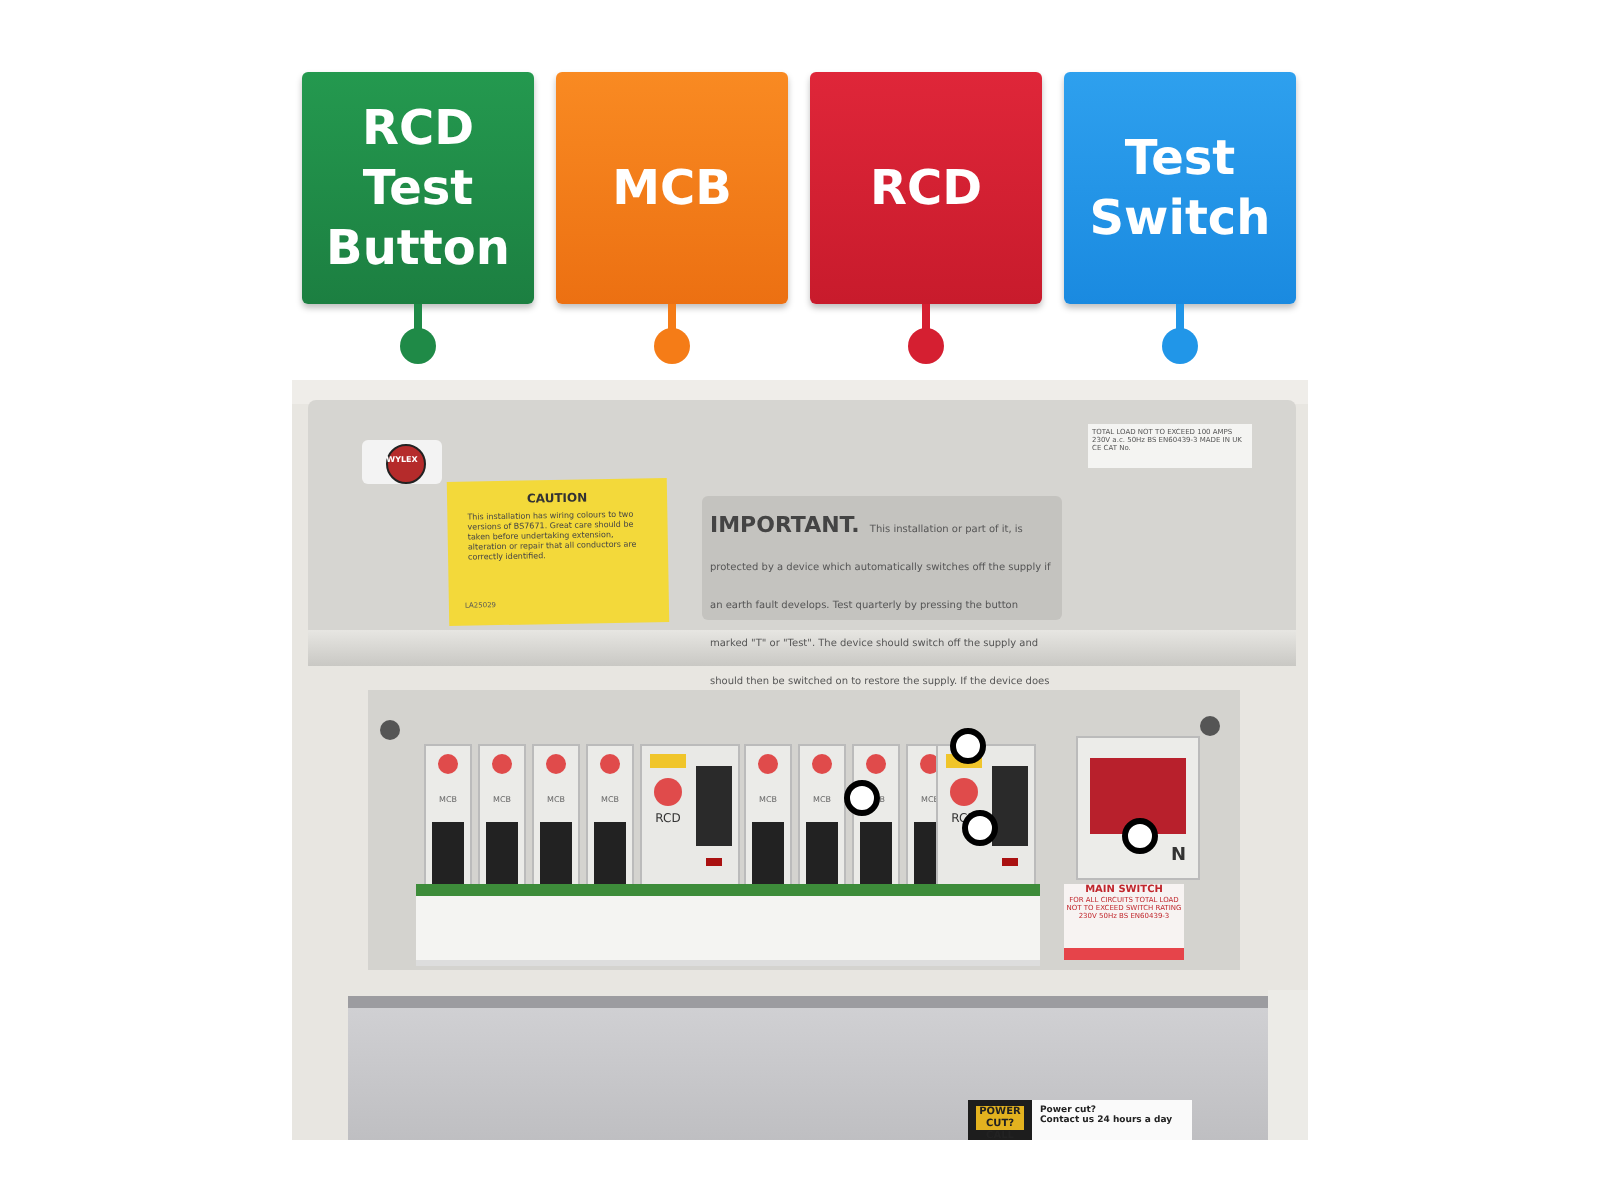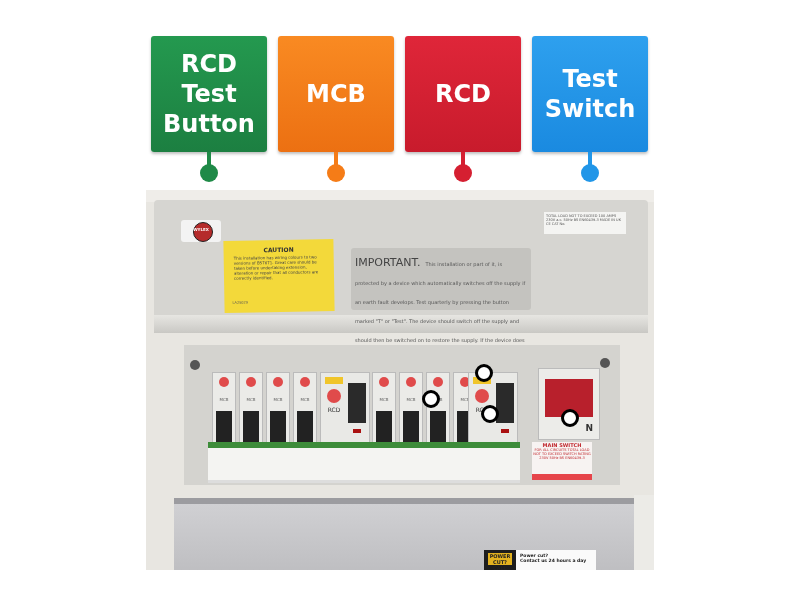--- a/index.html
+++ b/index.html
@@ -18,21 +18,21 @@
   .lid { position:absolute; left:8px; top:10px; width:494px; height:128px; background:#d6d5d1; border-radius:4px 4px 0 0; }
   .lid-bevel { position:absolute; left:8px; top:125px; width:494px; height:18px; background:linear-gradient(#e7e6e2,#c9c8c4); }
   .wylex { position:absolute; left:35px; top:30px; width:40px; height:22px; background:#f3f3f3; border-radius:3px; }
   .wylex-logo { position:absolute; left:12px; top:2px; width:18px; height:18px; border-radius:50%; background:#b52b2b; border:1px solid #222; }
   .wylex-txt { position:absolute; left:-2px; top:7px; width:44px; font-size:4px; text-align:center; color:#fff; font-weight:bold; }
   .caution { position:absolute; left:78px; top:50px; width:110px; height:72px; background:#f3d93a; transform:rotate(-1deg); }
   .caution .t { font-size:6px; font-weight:bold; text-align:center; margin-top:6px; color:#333; }
   .caution .b { font-size:4px; color:#444; padding:2px 10px; line-height:5px; }
   .caution .c { position:absolute; left:8px; bottom:8px; font-size:3.5px; color:#555; }
   .important { position:absolute; left:205px; top:58px; width:180px; height:62px; background:#c4c3bf; border-radius:3px; padding:3px 4px; box-sizing:border-box; }
-  .important .h { font-size:11px; font-weight:normal; color:#444; }
+  .important .h { font-size:11px; font-weight:bold; color:#444; }
   .important .b { font-size:5px; color:#555; line-height:6.5px; }
   .rating { position:absolute; left:398px; top:22px; width:82px; height:22px; background:#f4f4f2; font-size:3.5px; color:#555; padding:2px; box-sizing:border-box; line-height:4px; }
 
   .tray { position:absolute; left:38px; top:155px; width:436px; height:140px; background:#d4d3cf; }
   .hole { position:absolute; width:10px; height:10px; border-radius:50%; background:#555; }
   .breaker { position:absolute; top:182px; width:24px; height:80px; background:#ebebe8; border:1px solid #bbb; box-sizing:border-box; }
   .breaker .redc { position:absolute; left:6px; top:4px; width:10px; height:10px; border-radius:50%; background:#e04b4b; }
   .breaker .lbl { position:absolute; left:0; top:24px; width:22px; text-align:center; font-size:4px; color:#666; }
   .breaker .sw { position:absolute; left:3px; top:38px; width:16px; height:34px; background:#222; }
   .rcd { position:absolute; top:182px; width:50px; height:86px; background:#e9e9e6; border:1px solid #bbb; box-sizing:border-box; }

